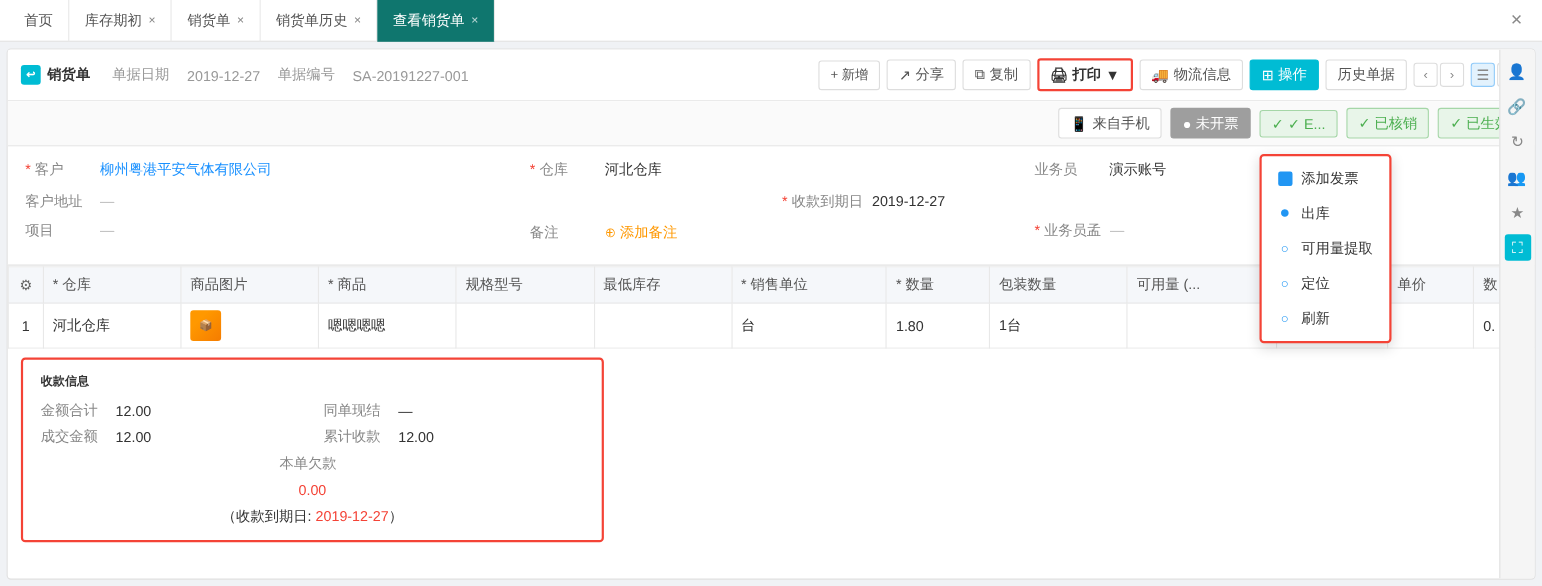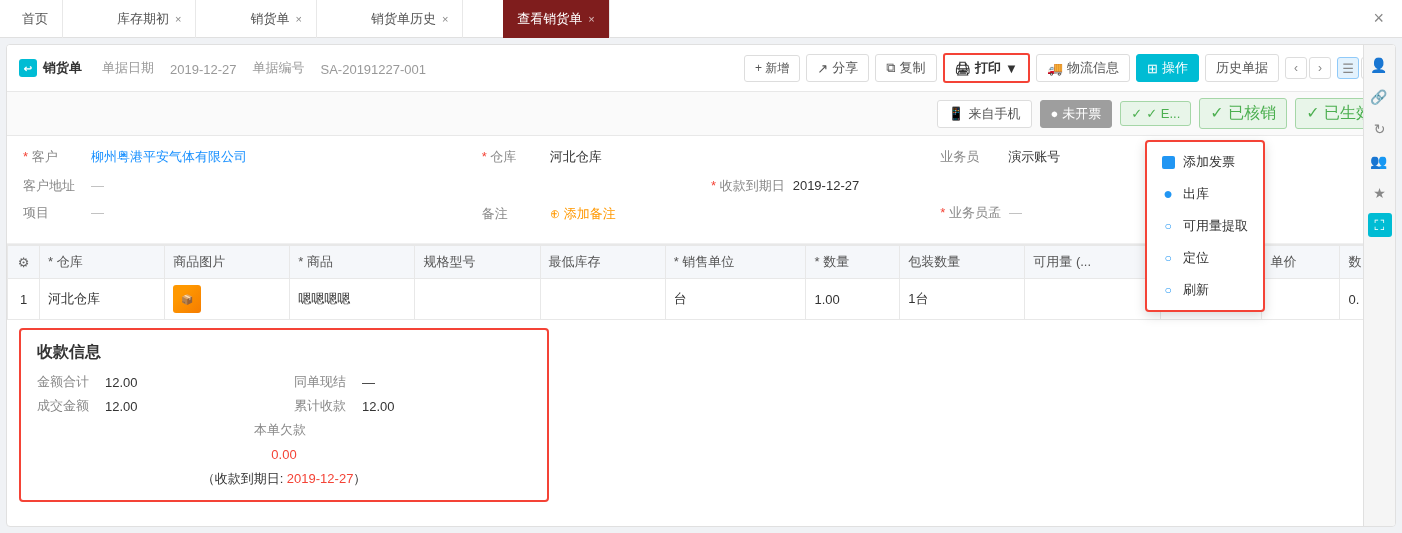--- a/index.html
+++ b/index.html
@@ -5,34 +5,33 @@
     * { box-sizing: border-box; margin: 0; padding: 0; font-family: 'Microsoft YaHei', SimHei, sans-serif; font-size: 13px; }
     body { background: #f0f2f5; overflow: hidden; }
 
     
     .tab-bar {
       display: flex; align-items: center;
       background: #fff;
       border-bottom: 1px solid #e0e0e0;
       padding: 0 8px;
       height: 38px;
-      gap: 40px;
     }
     .tab-item {
       display: flex; align-items: center;
       padding: 0 14px;
       height: 38px;
       cursor: pointer;
       color: #555;
       font-size: 13px;
       border-right: 1px solid #e8e8e8;
       white-space: nowrap;
     }
     .tab-item.active {
-      background: #7f1d1d;
+      background: #0f766e;
       color: #fff;
       border-radius: 0;
     }
     .tab-close {
       margin-left: 6px;
       font-size: 11px;
       cursor: pointer;
       opacity: 0.7;
     }
     .tab-bar-close {
@@ -110,21 +109,21 @@
       color: #fff;
       border-color: #00bcd4;
     }
     .btn-action.btn-history { background: #fff; color: #555; }
 
     .btn-status {
       display: flex; align-items: center; gap: 4px;
       padding: 4px 10px;
       border-radius: 3px;
       cursor: pointer;
-      font-size: 16px;
+      font-size: 13px;
       white-space: nowrap;
       border: none;
     }
     .btn-status.cancelled { background: #e8f5e9; color: #4caf50; border: 1px solid #a5d6a7; }
     .btn-status.effective { background: #e8f5e9; color: #4caf50; border: 1px solid #a5d6a7; }
 
     
     .toolbar-row {
       display: flex; align-items: center; justify-content: flex-end;
       padding: 6px 12px;
@@ -212,21 +211,21 @@
     
     .bottom-section {
       padding: 12px 16px;
       border: 2px solid #f44336;
       margin: 8px 12px;
       border-radius: 4px;
       background: #fff;
       max-width: 530px;
     }
     .bottom-section h3 {
-      font-size: 16px;
+      font-size: 11px;
       font-weight: bold;
       color: #333;
       margin-bottom: 10px;
     }
     .info-grid {
       display: grid;
       grid-template-columns: 1fr 1fr;
       gap: 6px 20px;
     }
     .info-row {
@@ -493,21 +492,21 @@
         <tr>
           <td style="text-align:center;">1</td>
           <td>河北仓库</td>
           <td>
             <div class="thumb-img">📦</div>
           </td>
           <td>嗯嗯嗯嗯</td>
           <td></td>
           <td></td>
           <td>台</td>
-          <td>1.00</td>
+          <td>1.80</td>
           <td>1台</td>
           <td></td>
           <td>12.00</td>
           <td></td>
           <td>0.</td>
         </tr>
       </tbody>
     </table>
   </div>
 

